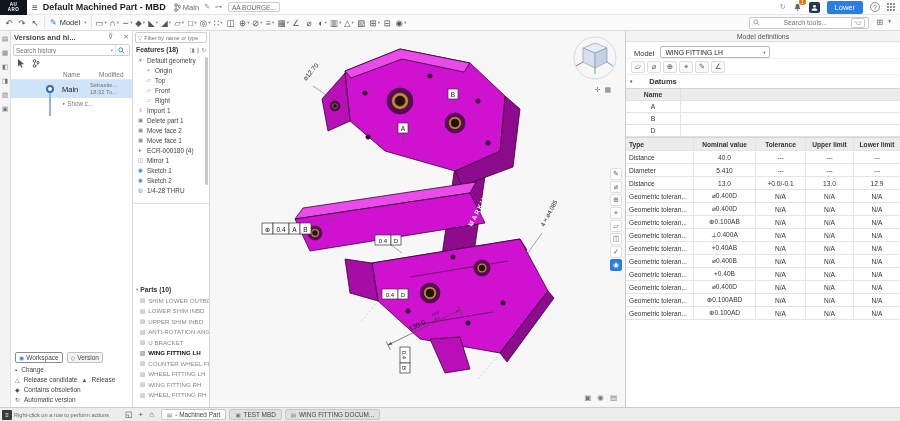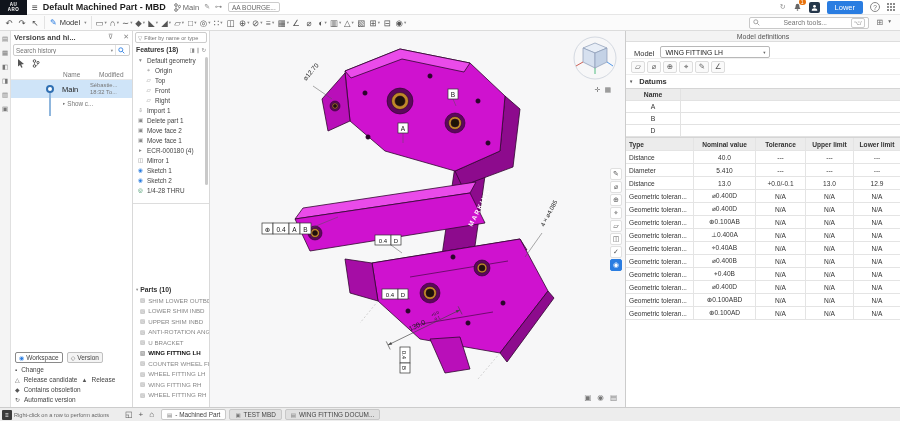--- a/index.html
+++ b/index.html
@@ -101,21 +101,21 @@
 .vtop{position:absolute;right:14px;top:55px;display:flex;gap:4px;font-size:7px;color:#777;z-index:3;}
 .vbottom{position:absolute;right:8px;bottom:5px;display:flex;gap:6px;font-size:7.5px;color:#777;z-index:3;}
 
 
 .mhead{height:11px;background:#f3f3f3;border-bottom:1px solid #ddd;display:flex;align-items:center;justify-content:center;font-size:7px;color:#555;}
 .mrow{height:17px;display:flex;align-items:flex-end;gap:6px;padding:0 8px;font-size:7.5px;color:#333;border-bottom:1px solid #f0f0f0;}
 .mselect{border:1px solid #b8b8b8;border-radius:2px;height:12px;display:flex;align-items:center;gap:10px;padding:0 4px;font-size:6.8px;color:#222;min-width:110px;}
 .mselect .dd{font-size:4.5px;color:#666;margin-left:auto;}
 .mtools{height:16px;display:flex;align-items:center;gap:2px;padding:0 5px;border-bottom:1px solid #eee;}
 .mtool{width:14px;height:12px;display:flex;align-items:center;justify-content:center;font-size:7.5px;color:#555;border:1px solid #ddd;border-radius:2px;background:#fafafa;}
-.msec{height:13px;display:flex;align-items:center;gap:7px;font-size:7.5px;font-weight:bold;color:#333;padding:0 4px;}
+.msec{height:13px;display:flex;align-items:center;gap:17px;font-size:7.5px;font-weight:bold;color:#333;padding:0 4px;}
 .msec .caret{font-size:4.5px;color:#555;}
 .dtable{border-top:1px solid #d5d5d5;}
 .drow{display:flex;height:12px;border-bottom:1px solid #e2e2e2;}
 .dcell{width:55px;border-right:1px solid #e2e2e2;display:flex;align-items:center;justify-content:center;font-size:6.8px;color:#333;}
 .drow.h{background:#ececec;font-weight:bold;}
 .ctable{border-top:1px solid #d5d5d5;}
 .crow{display:flex;height:13px;border-bottom:1px solid #e4e4e4;font-size:6.6px;color:#333;}
 .crow.h{background:#ececec;font-weight:bold;}
 .cc{display:flex;align-items:center;justify-content:center;border-right:1px solid #e4e4e4;overflow:hidden;white-space:nowrap;}
 .c-type{width:68px;justify-content:flex-start;padding-left:3px;}

